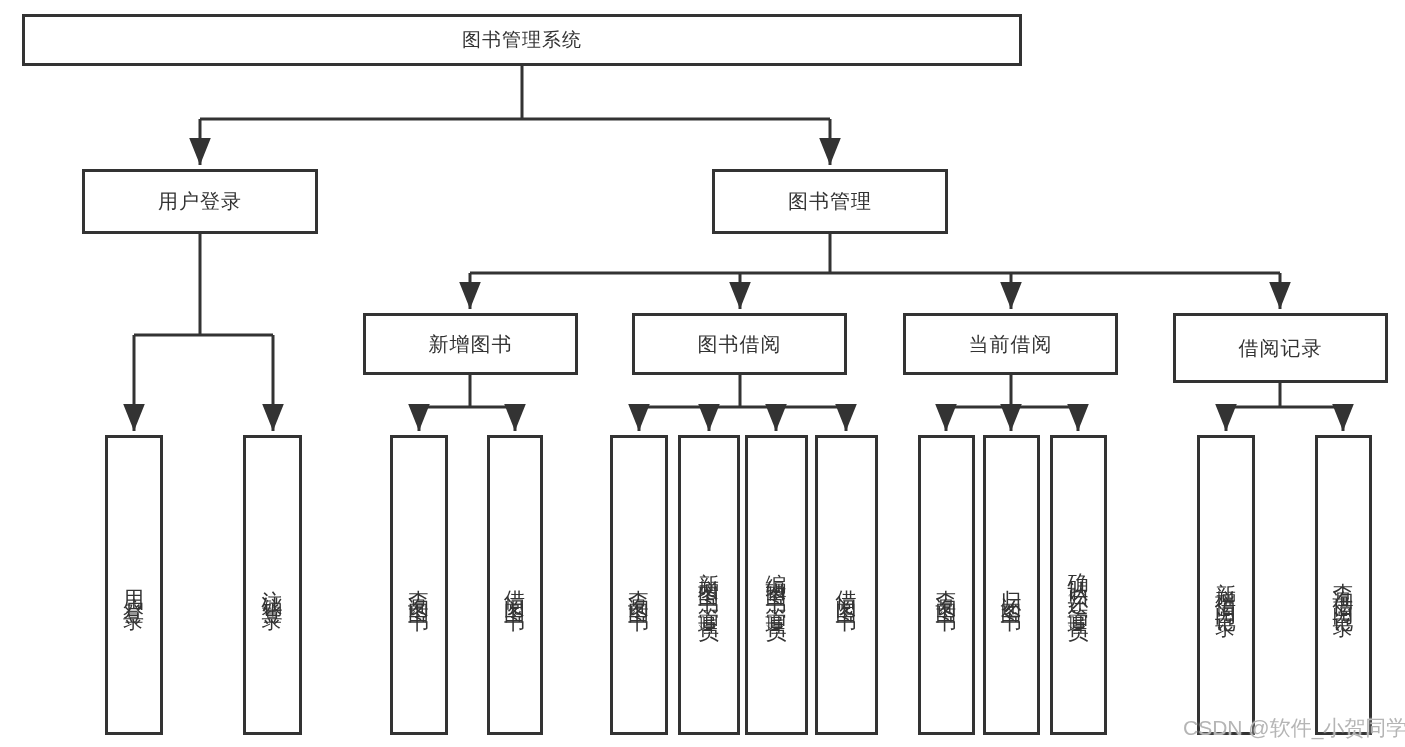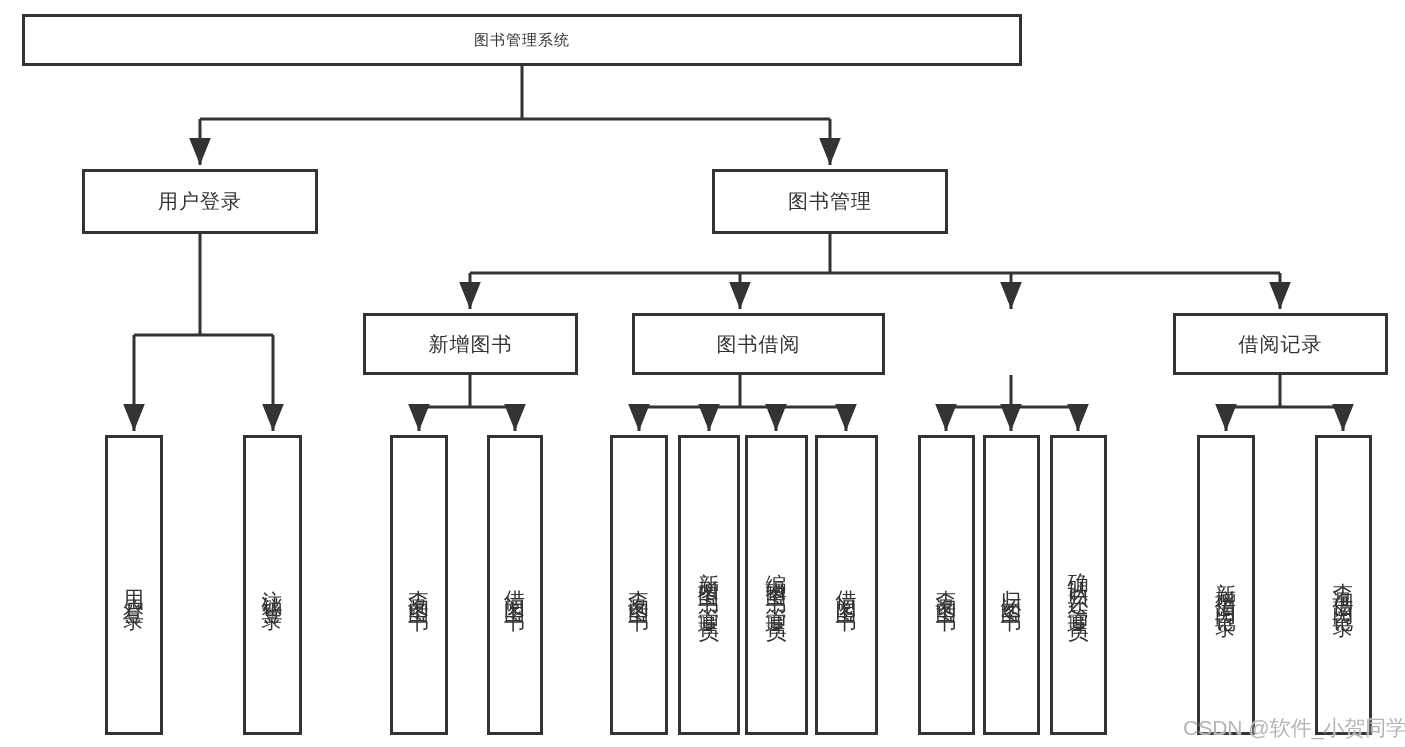--- a/index.html
+++ b/index.html
@@ -23,21 +23,21 @@
     box-sizing:border-box;
     border:3px solid var(--line);
     background:#ffffff;
     color:var(--text);
     display:flex;
     align-items:center;
     justify-content:center;
     text-align:center;
   }
   .hbox{font-size:20px;letter-spacing:1px;}
-  .rootbox{font-size:15px;}
+  .rootbox{font-size:19px;}
   .vbox{
     writing-mode:vertical-rl;
     text-orientation:mixed;
     font-size:21px;
     letter-spacing:7px;
     line-height:1;
     padding-top:4px;
   }
   .watermark{
     position:absolute;
@@ -90,22 +90,23 @@
     <path d="M1226,407 V431" marker-end="url(#arrow)"></path>
     <path d="M1343,407 V431" marker-end="url(#arrow)"></path>
   </svg>
 
   <div class="node hbox rootbox" style="left:22px;top:14px;width:1000px;height:52px;">图书管理系统</div>
 
   <div class="node hbox" style="left:82px;top:169px;width:236px;height:65px;">用户登录</div>
   <div class="node hbox" style="left:712px;top:169px;width:236px;height:65px;text-align:center;">图书管理</div>
 
   <div class="node hbox" style="left:363px;top:313px;width:215px;height:62px;">新增图书</div>
-  <div class="node hbox" style="left:632px;top:313px;width:253px;height:62px;">图书借阅</div>
-  <div class="node hbox" style="left:1173px;top:313px;width:215px;height:62px;">借阅记录</div>
+  <div class="node hbox" style="left:632px;top:313px;width:215px;height:62px;">图书借阅</div>
+  <div class="node hbox" style="left:903px;top:313px;width:215px;height:62px;">当前借阅</div>
+  <div class="node hbox" style="left:1173px;top:313px;width:215px;height:70px;">借阅记录</div>
 
   <div class="node vbox" style="left:105px;top:435px;width:58px;height:300px;">用户登录</div>
   <div class="node vbox" style="left:243px;top:435px;width:59px;height:300px;">注销登录</div>
 
   <div class="node vbox" style="left:390px;top:435px;width:58px;height:300px;">查询图书</div>
   <div class="node vbox" style="left:487px;top:435px;width:56px;height:300px;">借阅图书</div>
 
   <div class="node vbox" style="left:610px;top:435px;width:58px;height:300px;">查询图书</div>
   <div class="node vbox" style="left:678px;top:435px;width:62px;height:300px;">新增图书（管理员）</div>
   <div class="node vbox" style="left:745px;top:435px;width:63px;height:300px;">编辑图书（管理员）</div>

